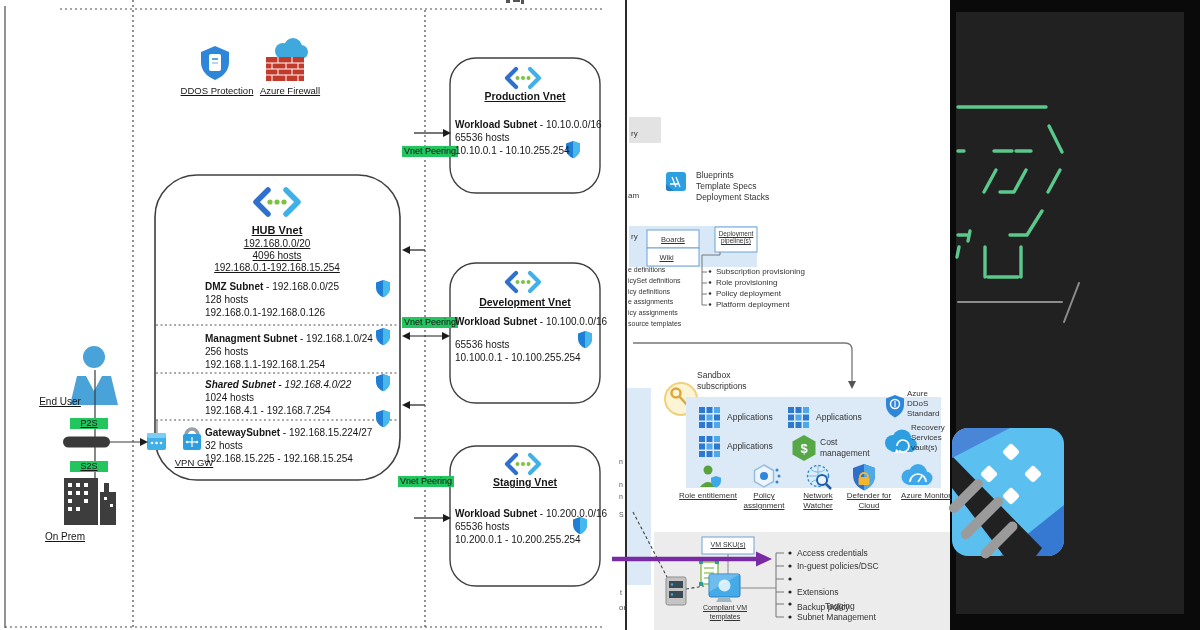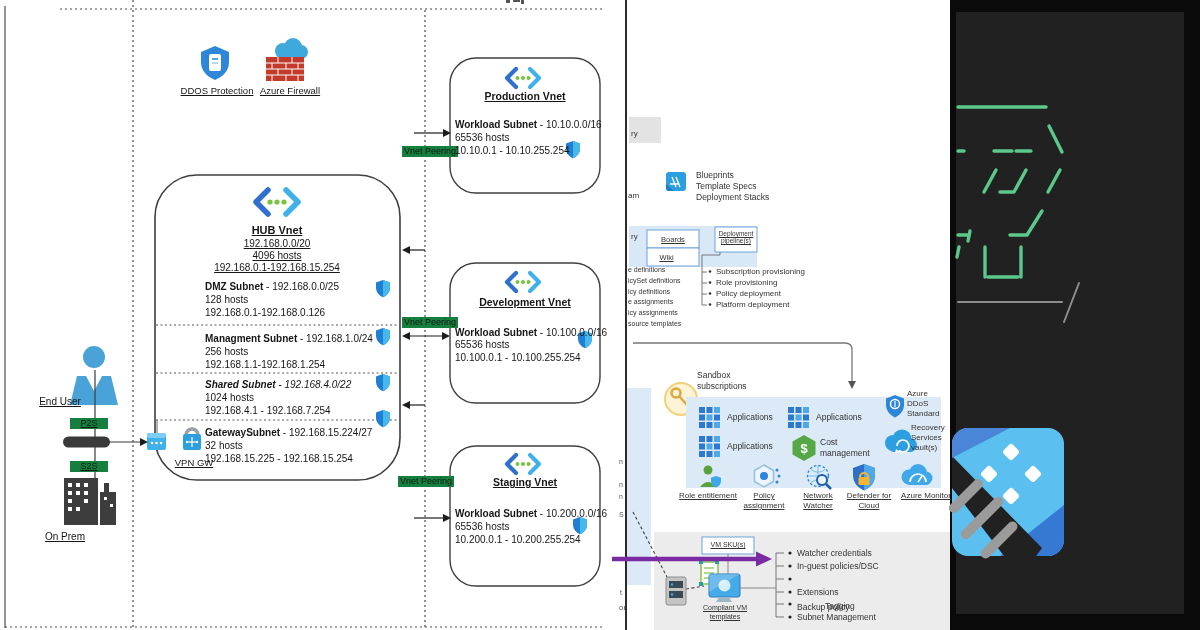--- a/index.html
+++ b/index.html
@@ -6,21 +6,21 @@
   #card{position:relative;width:1200px;height:630px;overflow:hidden;background:#fff;
         font-family:"Liberation Sans",sans-serif;}
   #gfx{position:absolute;left:0;top:0;}
   .t{position:absolute;font:10px/1.25 "Liberation Sans",sans-serif;color:#161616;white-space:nowrap;z-index:5;}
   .c{text-align:center;text-decoration:underline;}
   .bld{font-weight:bold;}
   .s9{font-size:9px;}
   .s95{font-size:9.5px;}
   .s105{font-size:10.5px;}
   .s11{font-size:11px;}
-  .wbg{background:#15803d;padding:0 2px;}
+  .wbg{background:#22c55e;padding:0 2px;}
   .m{position:absolute;font:8.5px/1.25 "Liberation Sans",sans-serif;color:#333;white-space:nowrap;z-index:5;}
   .m8{font-size:8px;}
   .m75{font-size:7.5px;}
   .m7{font-size:7px;white-space:normal;}
   .m65{font-size:6.5px;white-space:normal;line-height:1.15;}
   .wrap{white-space:normal;}
   .gray{color:#555;}
   b,span{font-family:inherit;}
 </style>
 </head>
@@ -482,21 +482,21 @@
 <div class="t s9 wbg" style="left:402px;top:146px;">Vnet Peering</div>
 <div class="t s9 wbg" style="left:402px;top:317px;">Vnet Peering</div>
 <div class="t s9 wbg" style="left:398px;top:476px;">Vnet Peering</div>
 
 <div class="t bld s105 c" style="left:455px;top:90px;width:140px;">Production Vnet</div>
 <div class="t" style="left:455px;top:119px;"><b>Workload Subnet</b><span> - 10.10.0.0/16</span></div>
 <div class="t" style="left:455px;top:132px;">65536 hosts</div>
 <div class="t" style="left:455px;top:145px;">10.10.0.1 - 10.10.255.254</div>
 
 <div class="t bld s105 c" style="left:455px;top:296px;width:140px;">Development Vnet</div>
-<div class="t" style="left:455px;top:327px;text-align:center;"><b>Workload Subnet</b><span> - 10.100.0.0/16</span></div>
+<div class="t" style="left:455px;top:316px;text-align:center;"><b>Workload Subnet</b><span> - 10.100.0.0/16</span></div>
 <div class="t" style="left:455px;top:339px;">65536 hosts</div>
 <div class="t" style="left:455px;top:352px;">10.100.0.1 - 10.100.255.254</div>
 
 <div class="t bld s105 c" style="left:455px;top:476px;width:140px;">Staging Vnet</div>
 <div class="t" style="left:455px;top:508px;"><b>Workload Subnet</b><span> - 10.200.0.0/16</span></div>
 <div class="t" style="left:455px;top:521px;">65536 hosts</div>
 <div class="t" style="left:455px;top:534px;">10.200.0.1 - 10.200.255.254</div>
 
 <div class="m m8" style="left:631px;top:129px;">ry</div>
 <div class="m" style="left:696px;top:170px;">Blueprints</div>
@@ -524,21 +524,21 @@
 <div class="m wrap" style="left:820px;top:437px;width:60px;">Cost management</div>
 <div class="m m8 wrap" style="left:907px;top:389px;width:42px;">Azure DDoS Standard</div>
 <div class="m m8 wrap" style="left:911px;top:423px;width:42px;">Recovery Services vault(s)</div>
 <div class="m m8 wrap c" style="left:678px;top:491px;width:60px;position:absolute;">Role entitlement</div>
 <div class="m m8 wrap c" style="left:733px;top:491px;width:62px;position:absolute;">Policy assignment</div>
 <div class="m m8 wrap c" style="left:788px;top:491px;width:60px;position:absolute;">Network Watcher</div>
 <div class="m m8 wrap c" style="left:838px;top:491px;width:62px;position:absolute;">Defender for Cloud</div>
 <div class="m m8 wrap c" style="left:897px;top:491px;width:58px;position:absolute;">Azure Monitor</div>
 <div class="m m7 c" style="left:702px;top:541px;width:52px;position:absolute;">VM SKU(s)</div>
 <div class="m m7 c" style="left:692px;top:604px;width:66px;position:absolute;">Compliant VM templates</div>
-<div class="m" style="left:797px;top:548px;">Watcher credentials</div>
+<div class="m" style="left:797px;top:548px;">Access credentials</div>
 <div class="m" style="left:797px;top:561px;">In-guest policies/DSC</div>
 <div class="m" style="left:797px;top:574px;margin-top:28px;">Backup policy</div>
 <div class="m" style="left:797px;top:587px;">Extensions</div>
 <div class="m" style="left:797px;top:601px;margin-left:28px;">Tagging</div>
 <div class="m" style="left:797px;top:612px;">Subnet Management</div>
 <div class="m m7 gray" style="left:619px;top:458px;">n</div>
 <div class="m m7 gray" style="left:619px;top:481px;">n</div>
 <div class="m m7 gray" style="left:619px;top:493px;">n</div>
 <div class="m m7 gray" style="left:619px;top:511px;">S</div>
 <div class="m m7 gray" style="left:620px;top:589px;">t</div>

